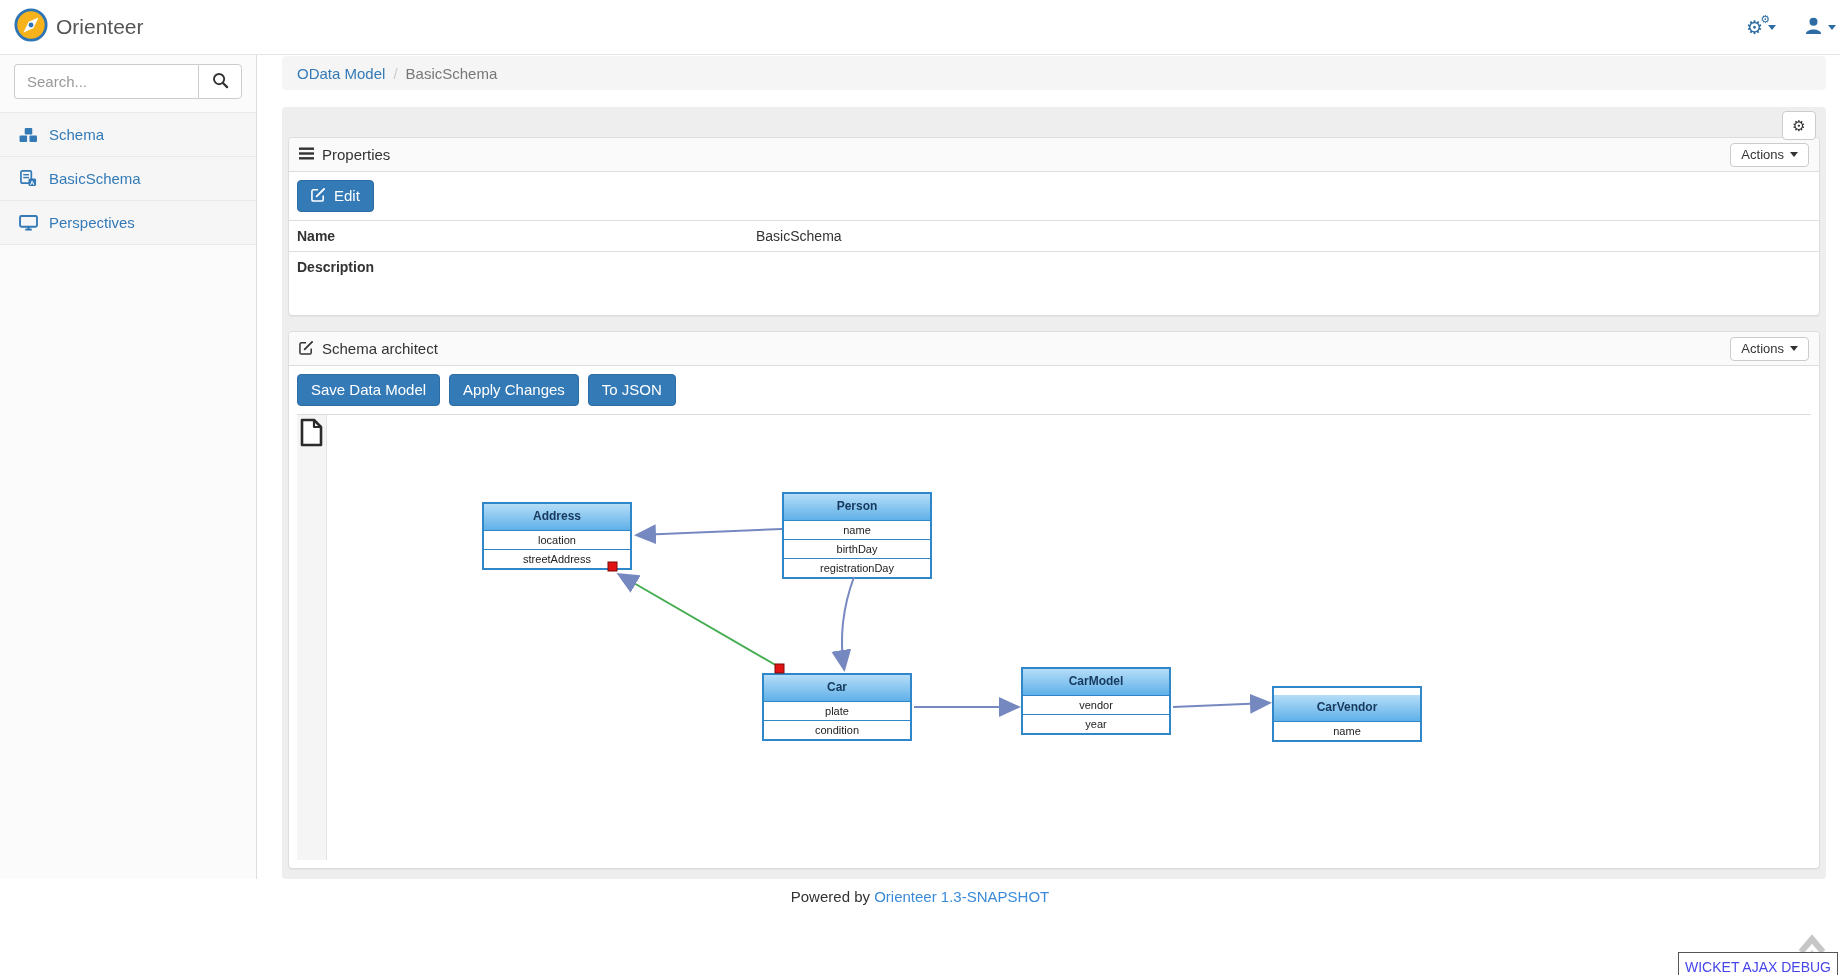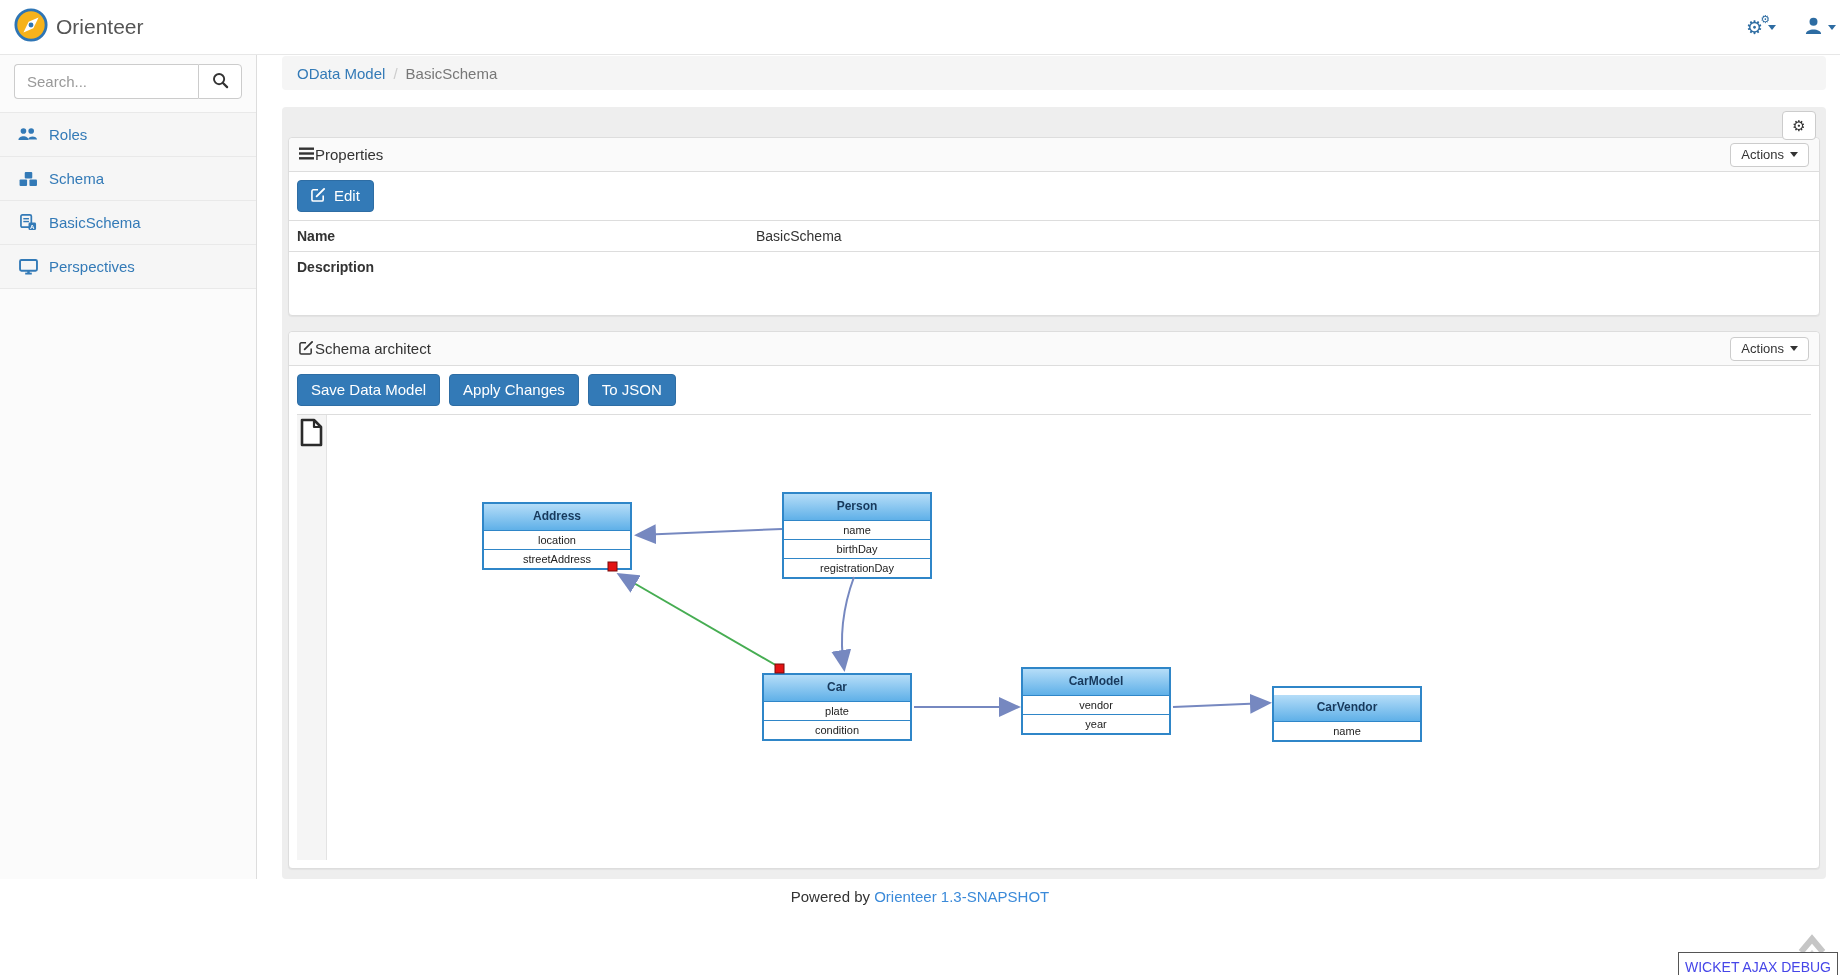--- a/index.html
+++ b/index.html
@@ -42,21 +42,21 @@
   .crumb-cur { color:#777; }
 
   .container-gray { background:#eeeeee; border-radius:4px; margin-top:17px; padding:30px 6px 10px 6px; position:relative; }
   .gear-btn { position:absolute; top:4px; right:10px; width:34px; height:29px; background:#fff;
     border:1px solid #ccc; border-radius:4px; display:flex; align-items:center; justify-content:center;
     cursor:pointer; color:#333; font-family:"DejaVu Sans",sans-serif; font-size:15px; }
 
   .panel { background:#fff; border:1px solid #ddd; border-radius:4px; box-shadow:0 1px 1px rgba(0,0,0,.05); margin-bottom:15px; }
   .panel-heading { background:#fafafa; border-bottom:1px solid #ddd; border-radius:4px 4px 0 0;
     height:34px; padding:0 10px; display:flex; align-items:center; justify-content:space-between; }
-  .panel-title { font-size:15px; color:#333; display:flex; align-items:center; gap:1px; }
+  .panel-title { font-size:15px; color:#333; display:flex; align-items:center; gap:8px; }
   .actions-btn { background:#fff; border:1px solid #ccc; border-radius:4px; color:#333; font-size:13px;
     padding:3px 10px; display:flex; align-items:center; gap:6px; cursor:pointer; height:24px;
     font-family:"Liberation Sans",sans-serif; }
 
   .panel-pad { padding:8px; }
   .btn-blue { background:#337ab7; border:1px solid #2e6da4; color:#fff; border-radius:4px;
     font-size:15px; padding:6px 13px; display:inline-flex; gap:8px; cursor:pointer; height:32px;
     font-family:"Liberation Sans",sans-serif; }
   .btn-row { display:flex; gap:9px; }
 
@@ -123,31 +123,20 @@
           <svg width="17" height="17" viewBox="0 0 18 18">
             <circle cx="7.5" cy="7.5" r="5.4" fill="none" stroke="#333" stroke-width="2"></circle>
             <line x1="11.6" y1="11.6" x2="16" y2="16" stroke="#333" stroke-width="2.4" stroke-linecap="round"></line>
           </svg>
         </span>
       </button>
     </div>
     <div class="menu">
       <div class="menu-item">
         <span class="mi-icon">
-          <svg width="20" height="15" viewBox="0 0 22 16">
-            <circle cx="6" cy="4.2" r="3.1" fill="#337ab7"></circle>
-              <circle cx="14.5" cy="4.2" r="3.1" fill="#337ab7"></circle>
-            <path d="M0.5 14 C0.5 8.5 11.5 8.5 11.5 14 Z" fill="#337ab7"></path>
-            <path d="M11 13.6 C11.8 9 20.5 9.2 21 13.6 Z" fill="#337ab7"></path>
-          </svg>
-        </span>
-        <span>Roles</span>
-      </div>
-      <div class="menu-item">
-        <span class="mi-icon">
           <svg width="19" height="16" viewBox="0 0 20 17">
             <rect x="6" y="1" width="8" height="7" rx="1" fill="#337ab7"></rect>
             <rect x="0.5" y="9" width="8" height="7" rx="1" fill="#337ab7"></rect>
             <rect x="11" y="9" width="8" height="7" rx="1" fill="#337ab7"></rect>
           </svg>
         </span>
         <span>Schema</span>
       </div>
       <div class="menu-item">
         <span class="mi-icon">

